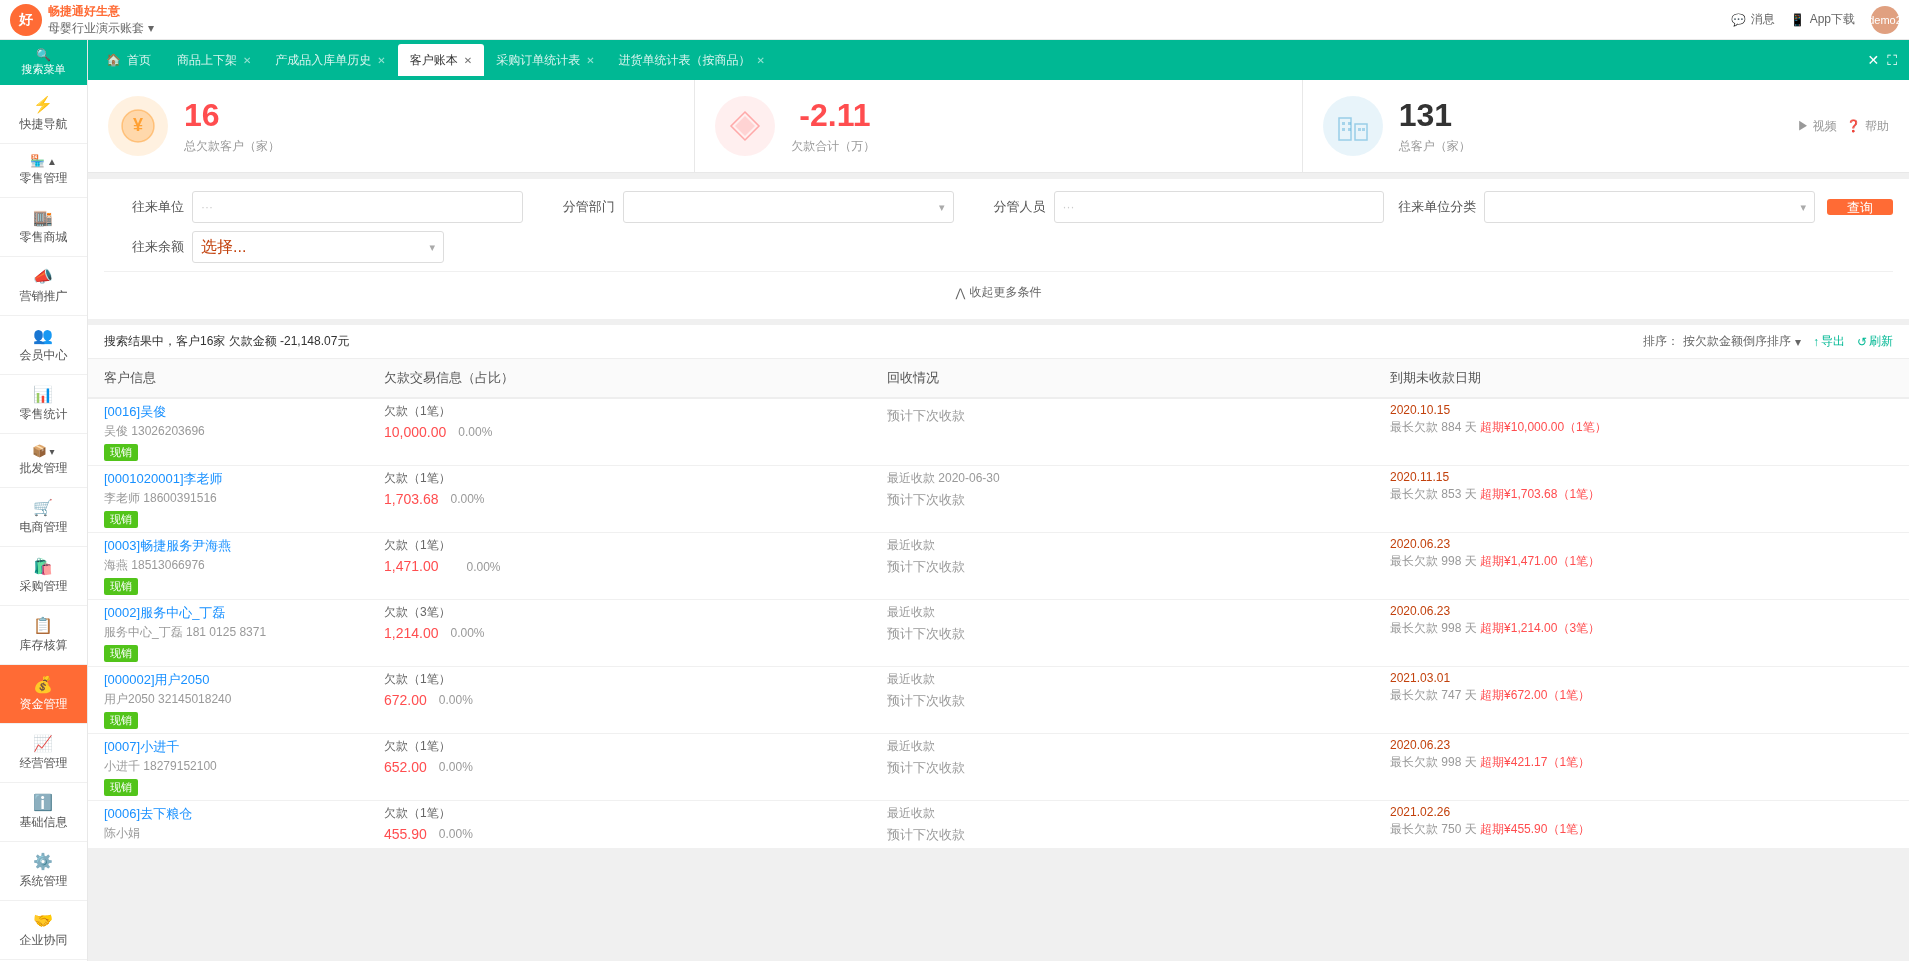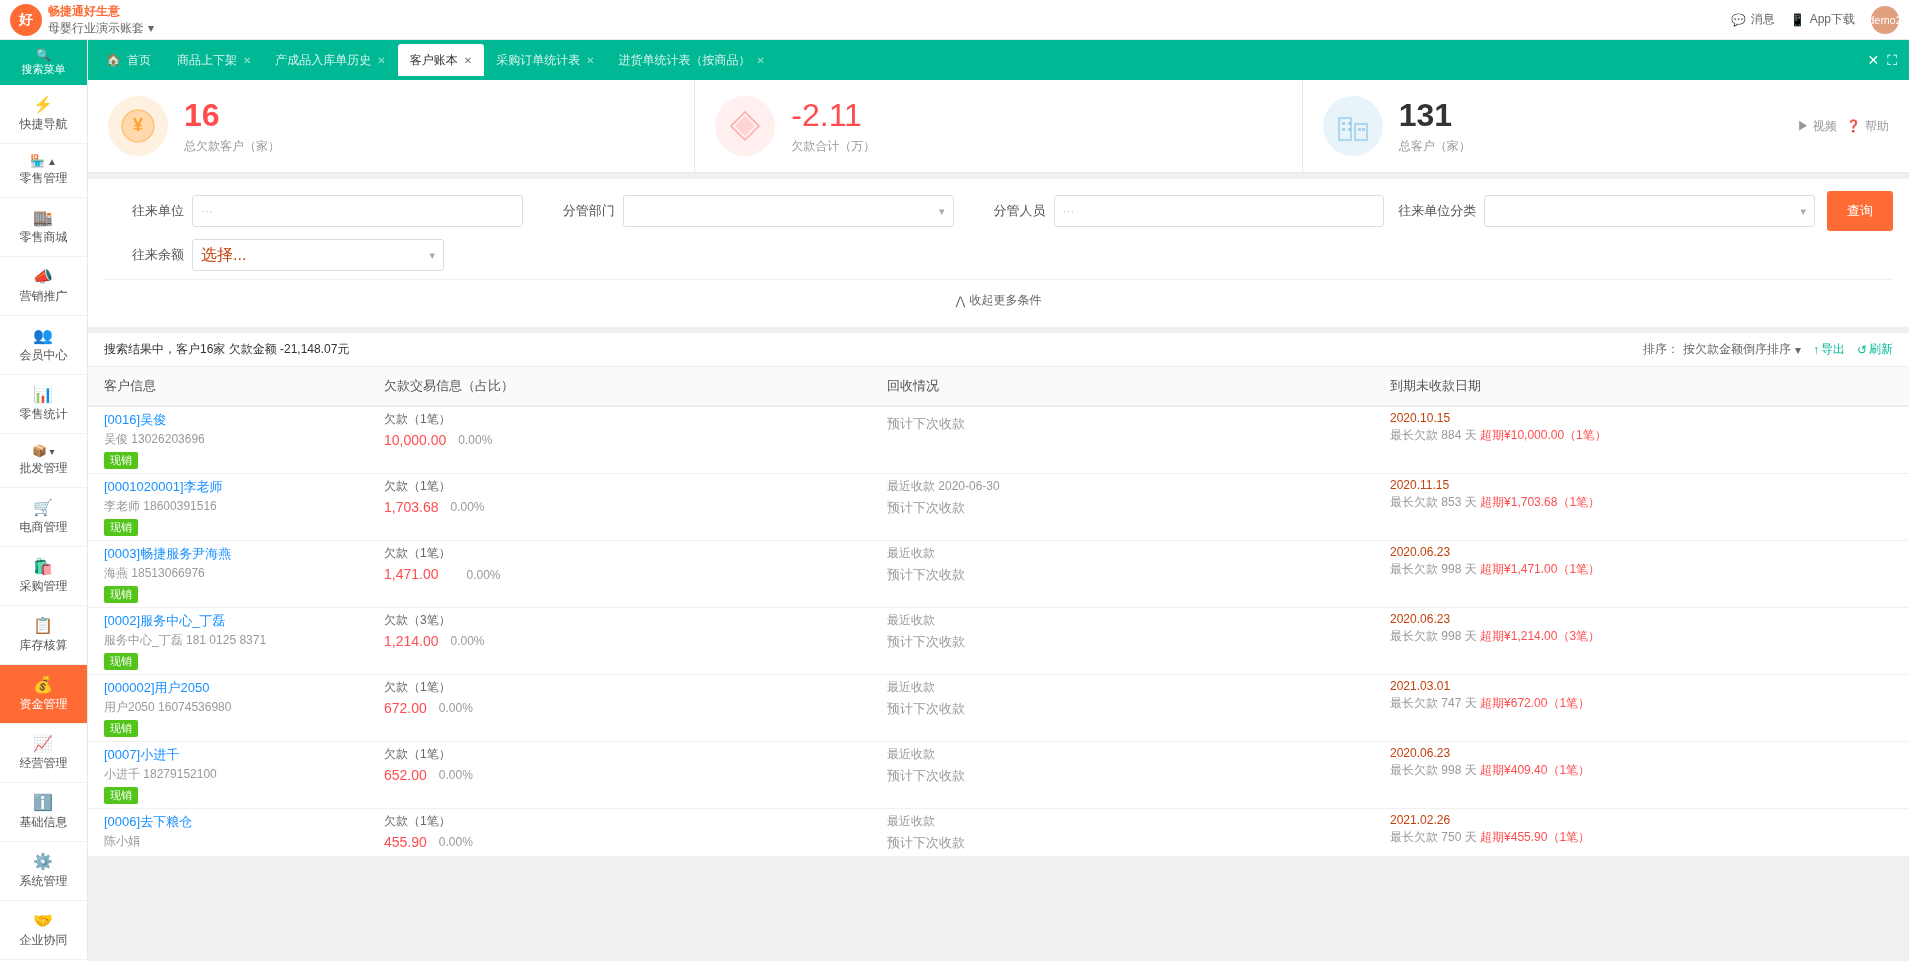--- a/index.html
+++ b/index.html
@@ -107,21 +107,21 @@
       align-items: center;
       gap: 16px;
       border-right: 1px solid #e8e8e8;
     }
     .stat-card:last-child { border-right: none; }
     .stat-icon-wrap { width: 60px; height: 60px; border-radius: 50%; display: flex; align-items: center; justify-content: center; flex-shrink: 0; }
     .stat-icon-1 { background: rgba(255, 160, 50, 0.15); }
     .stat-icon-2 { background: rgba(255, 100, 100, 0.1); }
     .stat-icon-3 { background: rgba(100, 180, 220, 0.15); }
     .stat-number-1 { color: #ff4d4f; font-size: 32px; font-weight: bold; }
-    .stat-number-2 { color: #ff4d4f; font-size: 32px; font-weight: normal; }
+    .stat-number-2 { color: #ff4d4f; font-size: 32px; font-weight: bold; margin-left: 8px; }
     .stat-number-3 { color: #333; font-size: 32px; font-weight: bold; }
     .stat-label { font-size: 12px; color: #999; margin-top: 4px; }
     .stat-top-right { margin-left: auto; display: flex; gap: 10px; align-items: center; font-size: 12px; color: #999; }
 
     
     .filter-area {
       background: #fff;
       padding: 12px 16px;
       margin-bottom: 6px;
     }
@@ -148,21 +148,21 @@
       border-radius: 3px;
       padding: 0 8px;
       display: flex;
       align-items: center;
       justify-content: space-between;
       cursor: pointer;
       background: #fff;
     }
     .filter-select-placeholder { color: #c2410c; font-size: 16px; }
     .query-btn {
-      height: 40px;
+      height: 16px;
       padding: 0 20px;
       background: #ff6b35;
       color: white;
       border: none;
       border-radius: 3px;
       cursor: pointer;
       font-size: 13px;
       white-space: nowrap;
     }
     .collapse-btn {
@@ -606,21 +606,21 @@
           </div>
           <div class="col-cell">
             <div class="overdue-date">2020.06.23</div>
             <div class="overdue-max">最长欠款 998 天  <span class="overdue-link">超期¥1,214.00（3笔）</span></div>
           </div>
         </div>
 
         <div class="table-row">
           <div class="col-cell">
             <div><a class="customer-name">[000002]用户2050</a></div>
-            <div class="customer-phone">用户2050  16074536980</div>
+            <div class="customer-phone">用户2050  32145018240</div>
             <div><span class="customer-tag">现销</span></div>
           </div>
           <div class="col-cell">
             <div class="debt-count">欠款（1笔）</div>
             <div style="display:flex;align-items:center;gap:12px;">
               <span class="debt-amount">672.00</span>
               <span class="debt-ratio">0.00%</span>
             </div>
           </div>
           <div class="col-cell">
@@ -649,21 +649,21 @@
             </div>
           </div>
           <div class="col-cell">
             <div class="recovery-info">
               <span class="recovery-date">最近收款</span>
             </div>
             <div class="recovery-next">预计下次收款</div>
           </div>
           <div class="col-cell">
             <div class="overdue-date">2020.06.23</div>
-            <div class="overdue-max">最长欠款 998 天  <span class="overdue-link">超期¥409.40（1笔）</span></div>
+            <div class="overdue-max">最长欠款 998 天  <span class="overdue-link">超期¥421.17（1笔）</span></div>
           </div>
         </div>
 
         <div class="table-row">
           <div class="col-cell">
             <div><a class="customer-name">[0006]去下粮仓</a></div>
             <div class="customer-phone">陈小娟</div>
 
           </div>
           <div class="col-cell">

